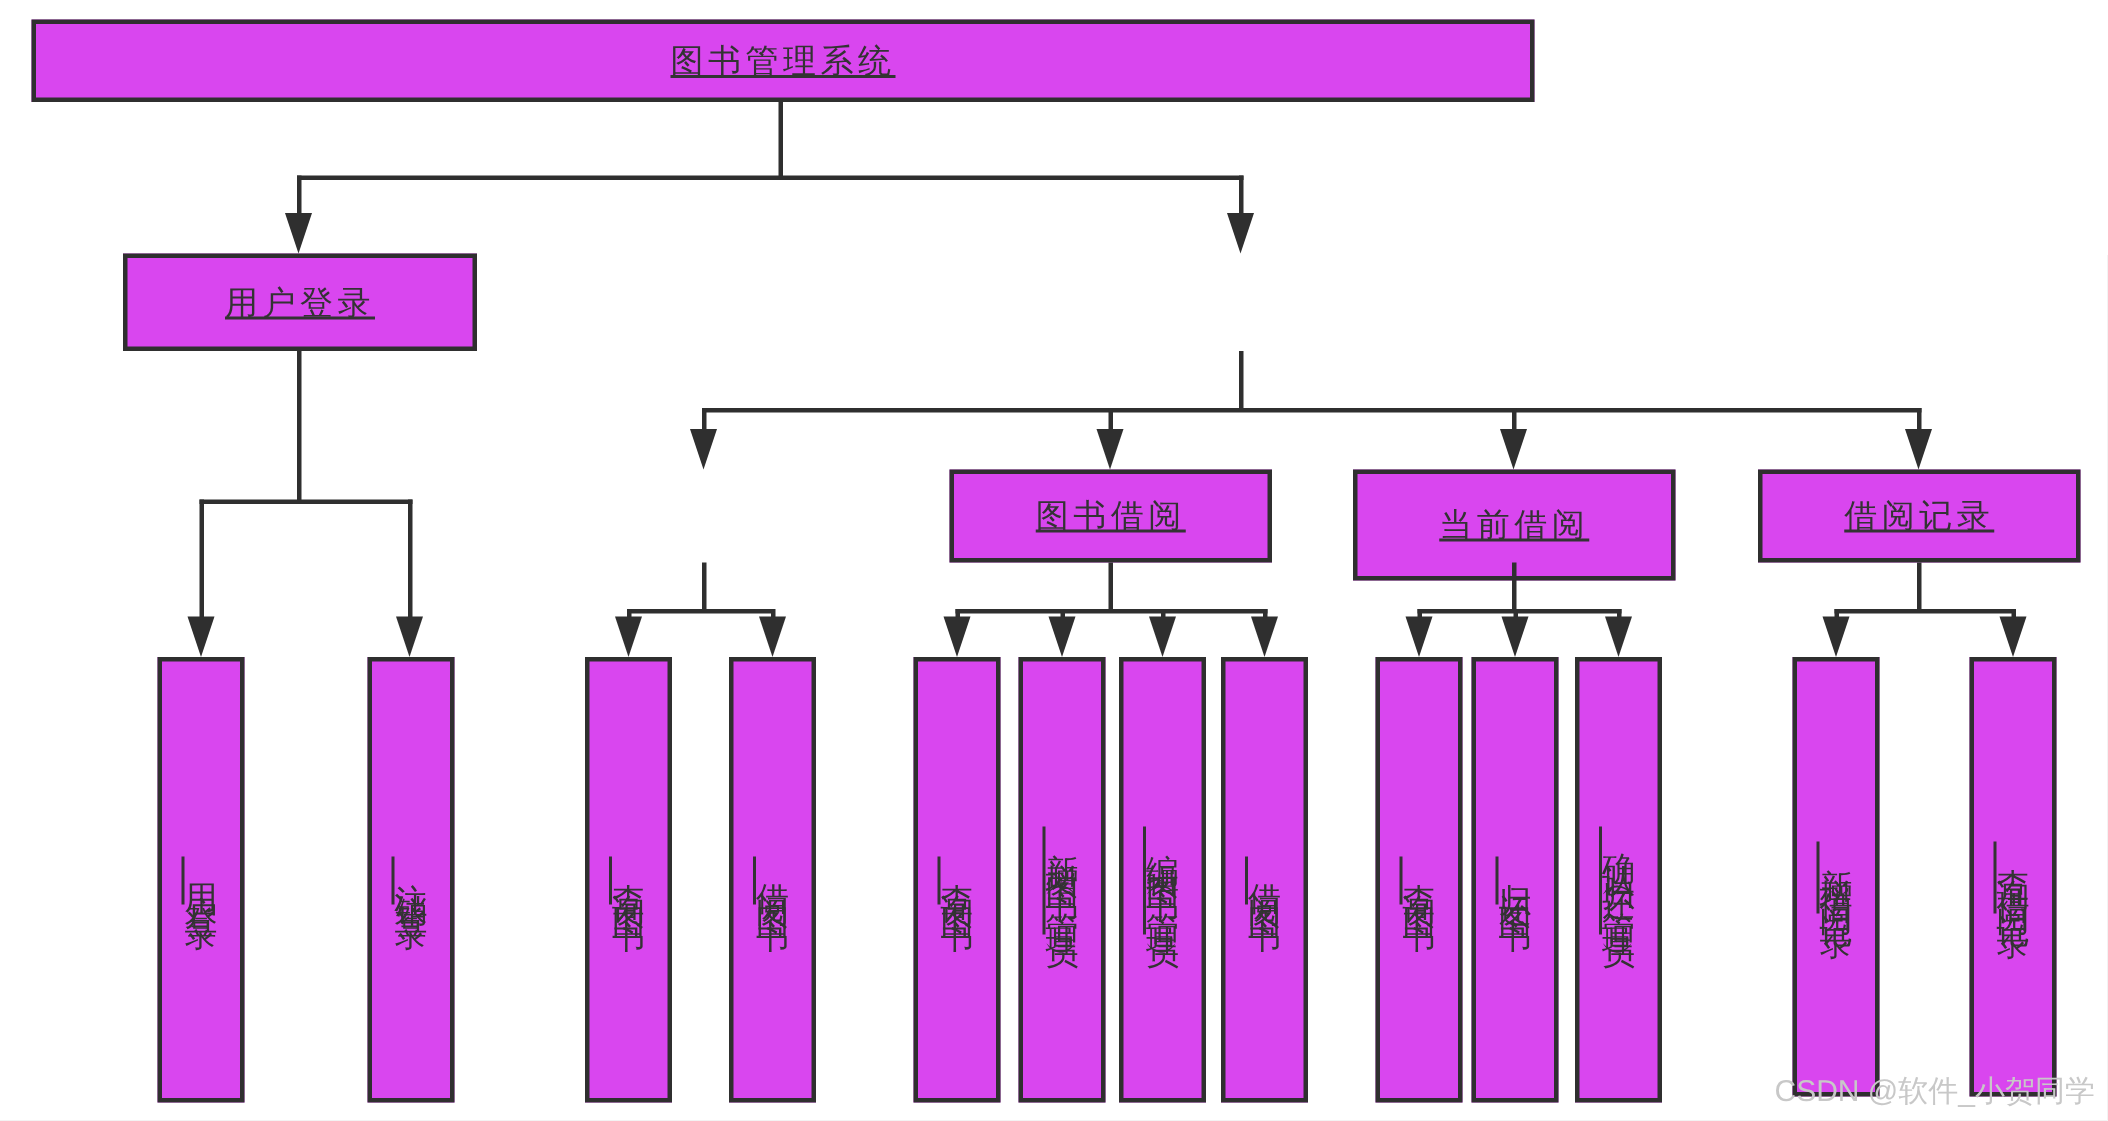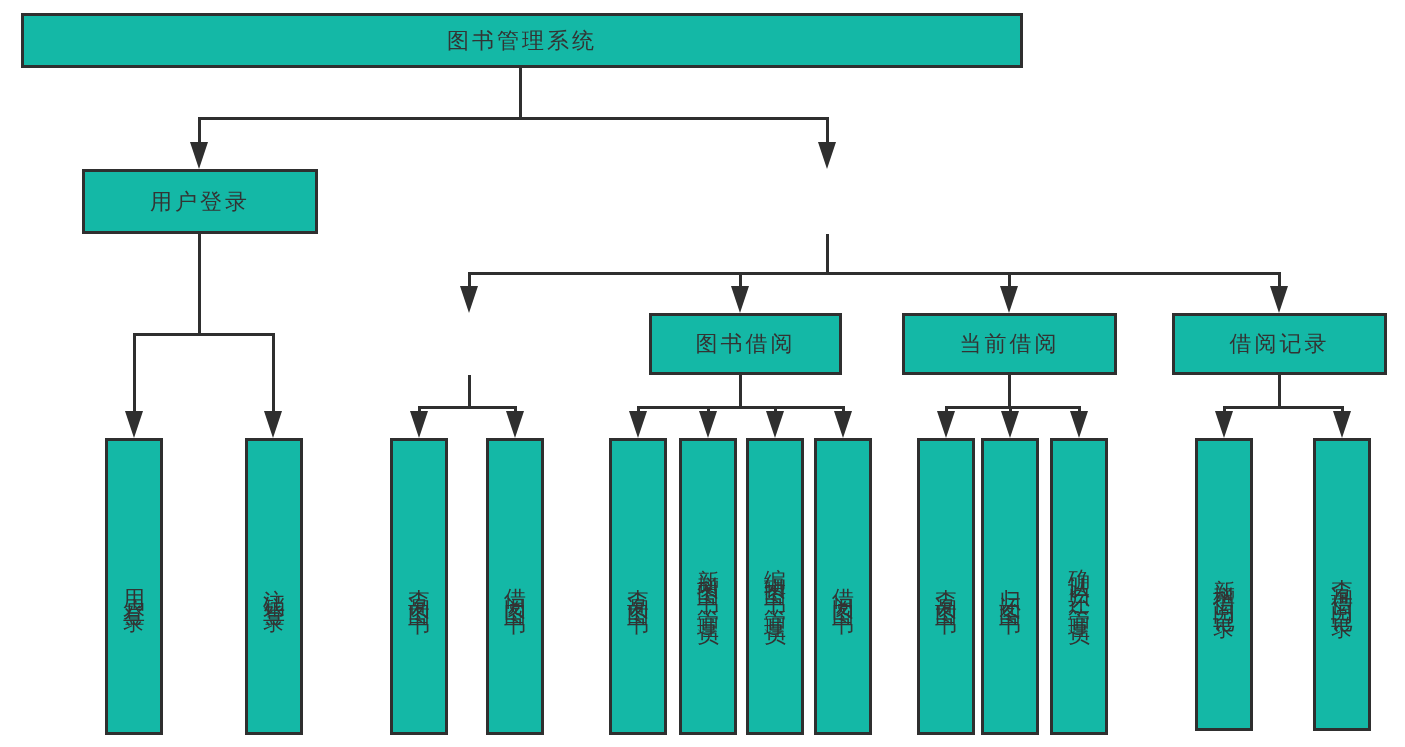--- a/index.html
+++ b/index.html
@@ -6,22 +6,22 @@
     --line:#2f2f2f; --border:#2f2f2f; --text:#333333;
     --watermark:#c8c8c8; --background:#ffffff;
   }
   html,body{margin:0;padding:0;background:#e9e9e9;}
   .canvas{
     position:relative;width:1405px;height:747px;background:var(--background);
     font-family:"Liberation Sans","DejaVu Sans",sans-serif;color:var(--text);
     overflow:hidden;
   }
   .box{
-    position:absolute;border:3px solid var(--border);background:#14b8a6;
-    box-sizing:border-box;display:flex;align-items:center;justify-content:center;
+    position:absolute;border:3px solid var(--border);background:#d946ef;
+    box-sizing:border-box;display:flex;align-items:center;justify-content:center;text-decoration:underline;
   }
   .hnode{font-size:22px;letter-spacing:3px;font-weight:400;}
   .leaf .vtext{
     writing-mode:vertical-rl;text-orientation:mixed;
     font-size:22px;line-height:1;letter-spacing:8px;
   }
   .vline{position:absolute;width:3px;background:var(--line);}
   .hline{position:absolute;height:3px;background:var(--line);}
   .arrow{
     position:absolute;width:0;height:0;
@@ -35,22 +35,22 @@
 </style>
 </head>
 <body>
 
 <div class="canvas">
 
   <div class="box hnode" style="left:21px;top:13px;width:1002px;height:55px;">图书管理系统</div>
 
   <div class="box hnode" style="left:82px;top:169px;width:236px;height:65px;">用户登录</div>
 
-  <div class="box hnode" style="left:633px;top:313px;width:193px;height:62px;margin-left:16px;">图书借阅</div>
-  <div class="box hnode" style="left:902px;top:313px;width:215px;height:62px;">当前借阅</div>
+  <div class="box hnode" style="left:633px;top:313px;width:215px;height:62px;">图书借阅</div>
+  <div class="box hnode" style="left:902px;top:313px;width:215px;height:74px;">当前借阅</div>
   <div class="box hnode" style="left:1172px;top:313px;width:215px;height:62px;">借阅记录</div>
 
   <div class="box leaf" style="left:105px;top:438px;width:58px;height:297px;">
     <span class="vtext">用户登录</span>
     </div>
   <div class="box leaf" style="left:245px;top:438px;width:58px;height:297px;">
     <span class="vtext">注销登录</span>
     </div>
 
   <div class="box leaf" style="left:390px;top:438px;width:58px;height:297px;">
@@ -147,13 +147,14 @@
     <div class="arrow" style="left:1001px;top:411px;"></div>
     <div class="vline" style="left:1078px;top:406px;height:10px;"></div>
     <div class="arrow" style="left:1070px;top:411px;"></div>
 
     <div class="vline" style="left:1223px;top:406px;height:10px;"></div>
     <div class="arrow" style="left:1215px;top:411px;"></div>
     <div class="vline" style="left:1341px;top:406px;height:10px;"></div>
     <div class="arrow" style="left:1333px;top:411px;"></div>
   </div>
 
+  <div class="watermark">CSDN @软件_小贺同学</div>
 </div>
 
 </body></html>

